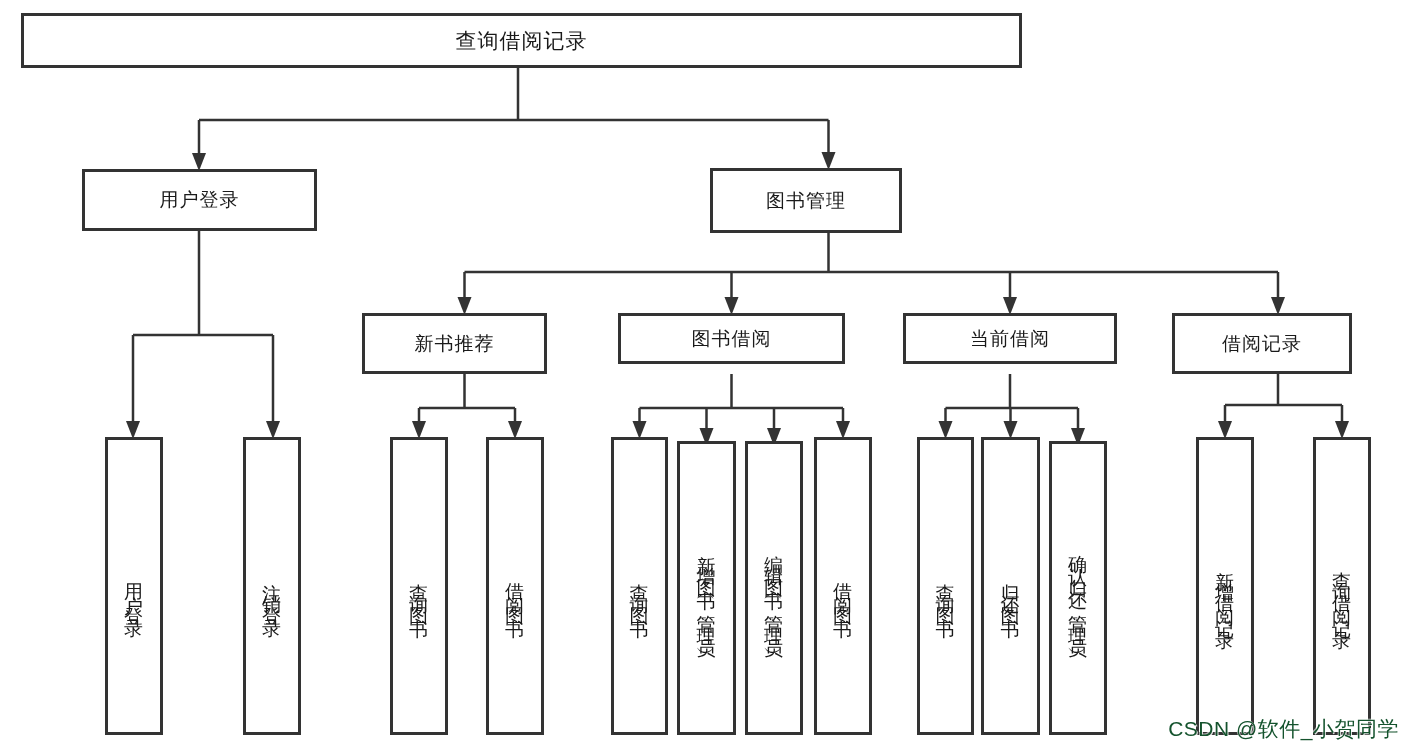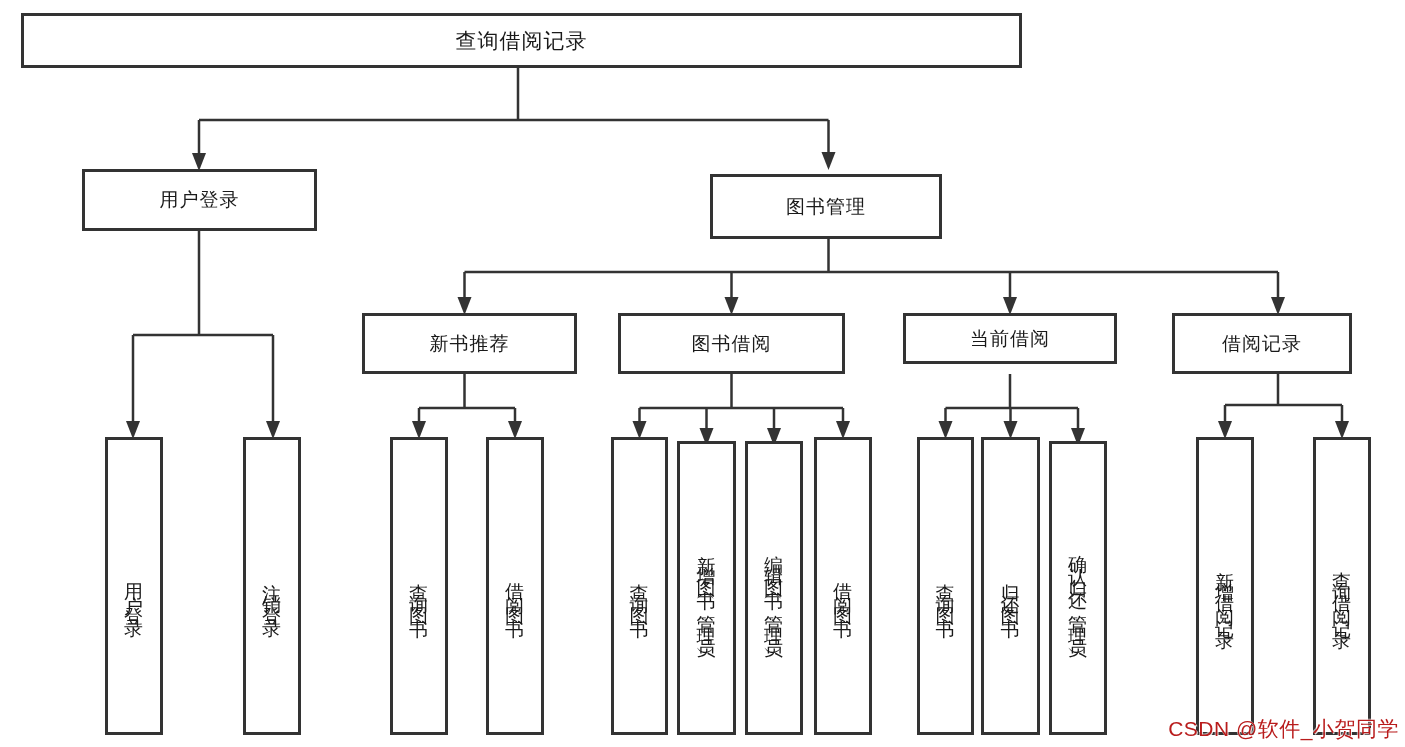--- a/index.html
+++ b/index.html
@@ -40,21 +40,21 @@
     text-orientation: mixed;
     letter-spacing: 12px;
     line-height: 1;
     padding-top: 12px; 
   }
   .watermark {
     position: absolute;
     right: 6px;
     bottom: 4px;
     font-size: 21px;
-    color: #b91c1c;
+    color: #14532d;
     letter-spacing: 0.5px;
     text-shadow: 1px 1px 0 rgba(255,255,255,0.85), -1px -1px 0 rgba(255,255,255,0.6);
     white-space: nowrap;
   }
 </style>
 </head>
 <body>
 
 <div class="canvas">
 
@@ -109,28 +109,28 @@
     </g>
   </svg>
 
   <div class="box root-box" style="left:21px;top:13px;width:1001px;height:55px">
     <span>查询借阅记录</span>
   </div>
 
   <div class="box h-label" style="left:82px;top:169px;width:235px;height:62px">
     <span>用户登录</span>
   </div>
-  <div class="box h-label" style="left:710px;top:174px;width:232px;height:65px">
+  <div class="box h-label" style="left:710px;top:168px;width:192px;height:65px">
     <span>图书管理</span>
   </div>
 
-  <div class="box h-label" style="left:362px;top:313px;width:215px;height:61px">
+  <div class="box h-label" style="left:362px;top:313px;width:185px;height:61px">
     <span>新书推荐</span>
   </div>
-  <div class="box h-label" style="left:618px;top:313px;width:227px;height:61px">
+  <div class="box h-label" style="left:618px;top:313px;width:227px;height:51px">
     <span>图书借阅</span>
   </div>
   <div class="box h-label" style="left:903px;top:313px;width:214px;height:51px">
     <span>当前借阅</span>
   </div>
   <div class="box h-label" style="left:1172px;top:313px;width:180px;height:61px">
     <span>借阅记录</span>
   </div>
 
   <div class="box leaf" style="left:105px;top:437px;width:58px;height:298px">

